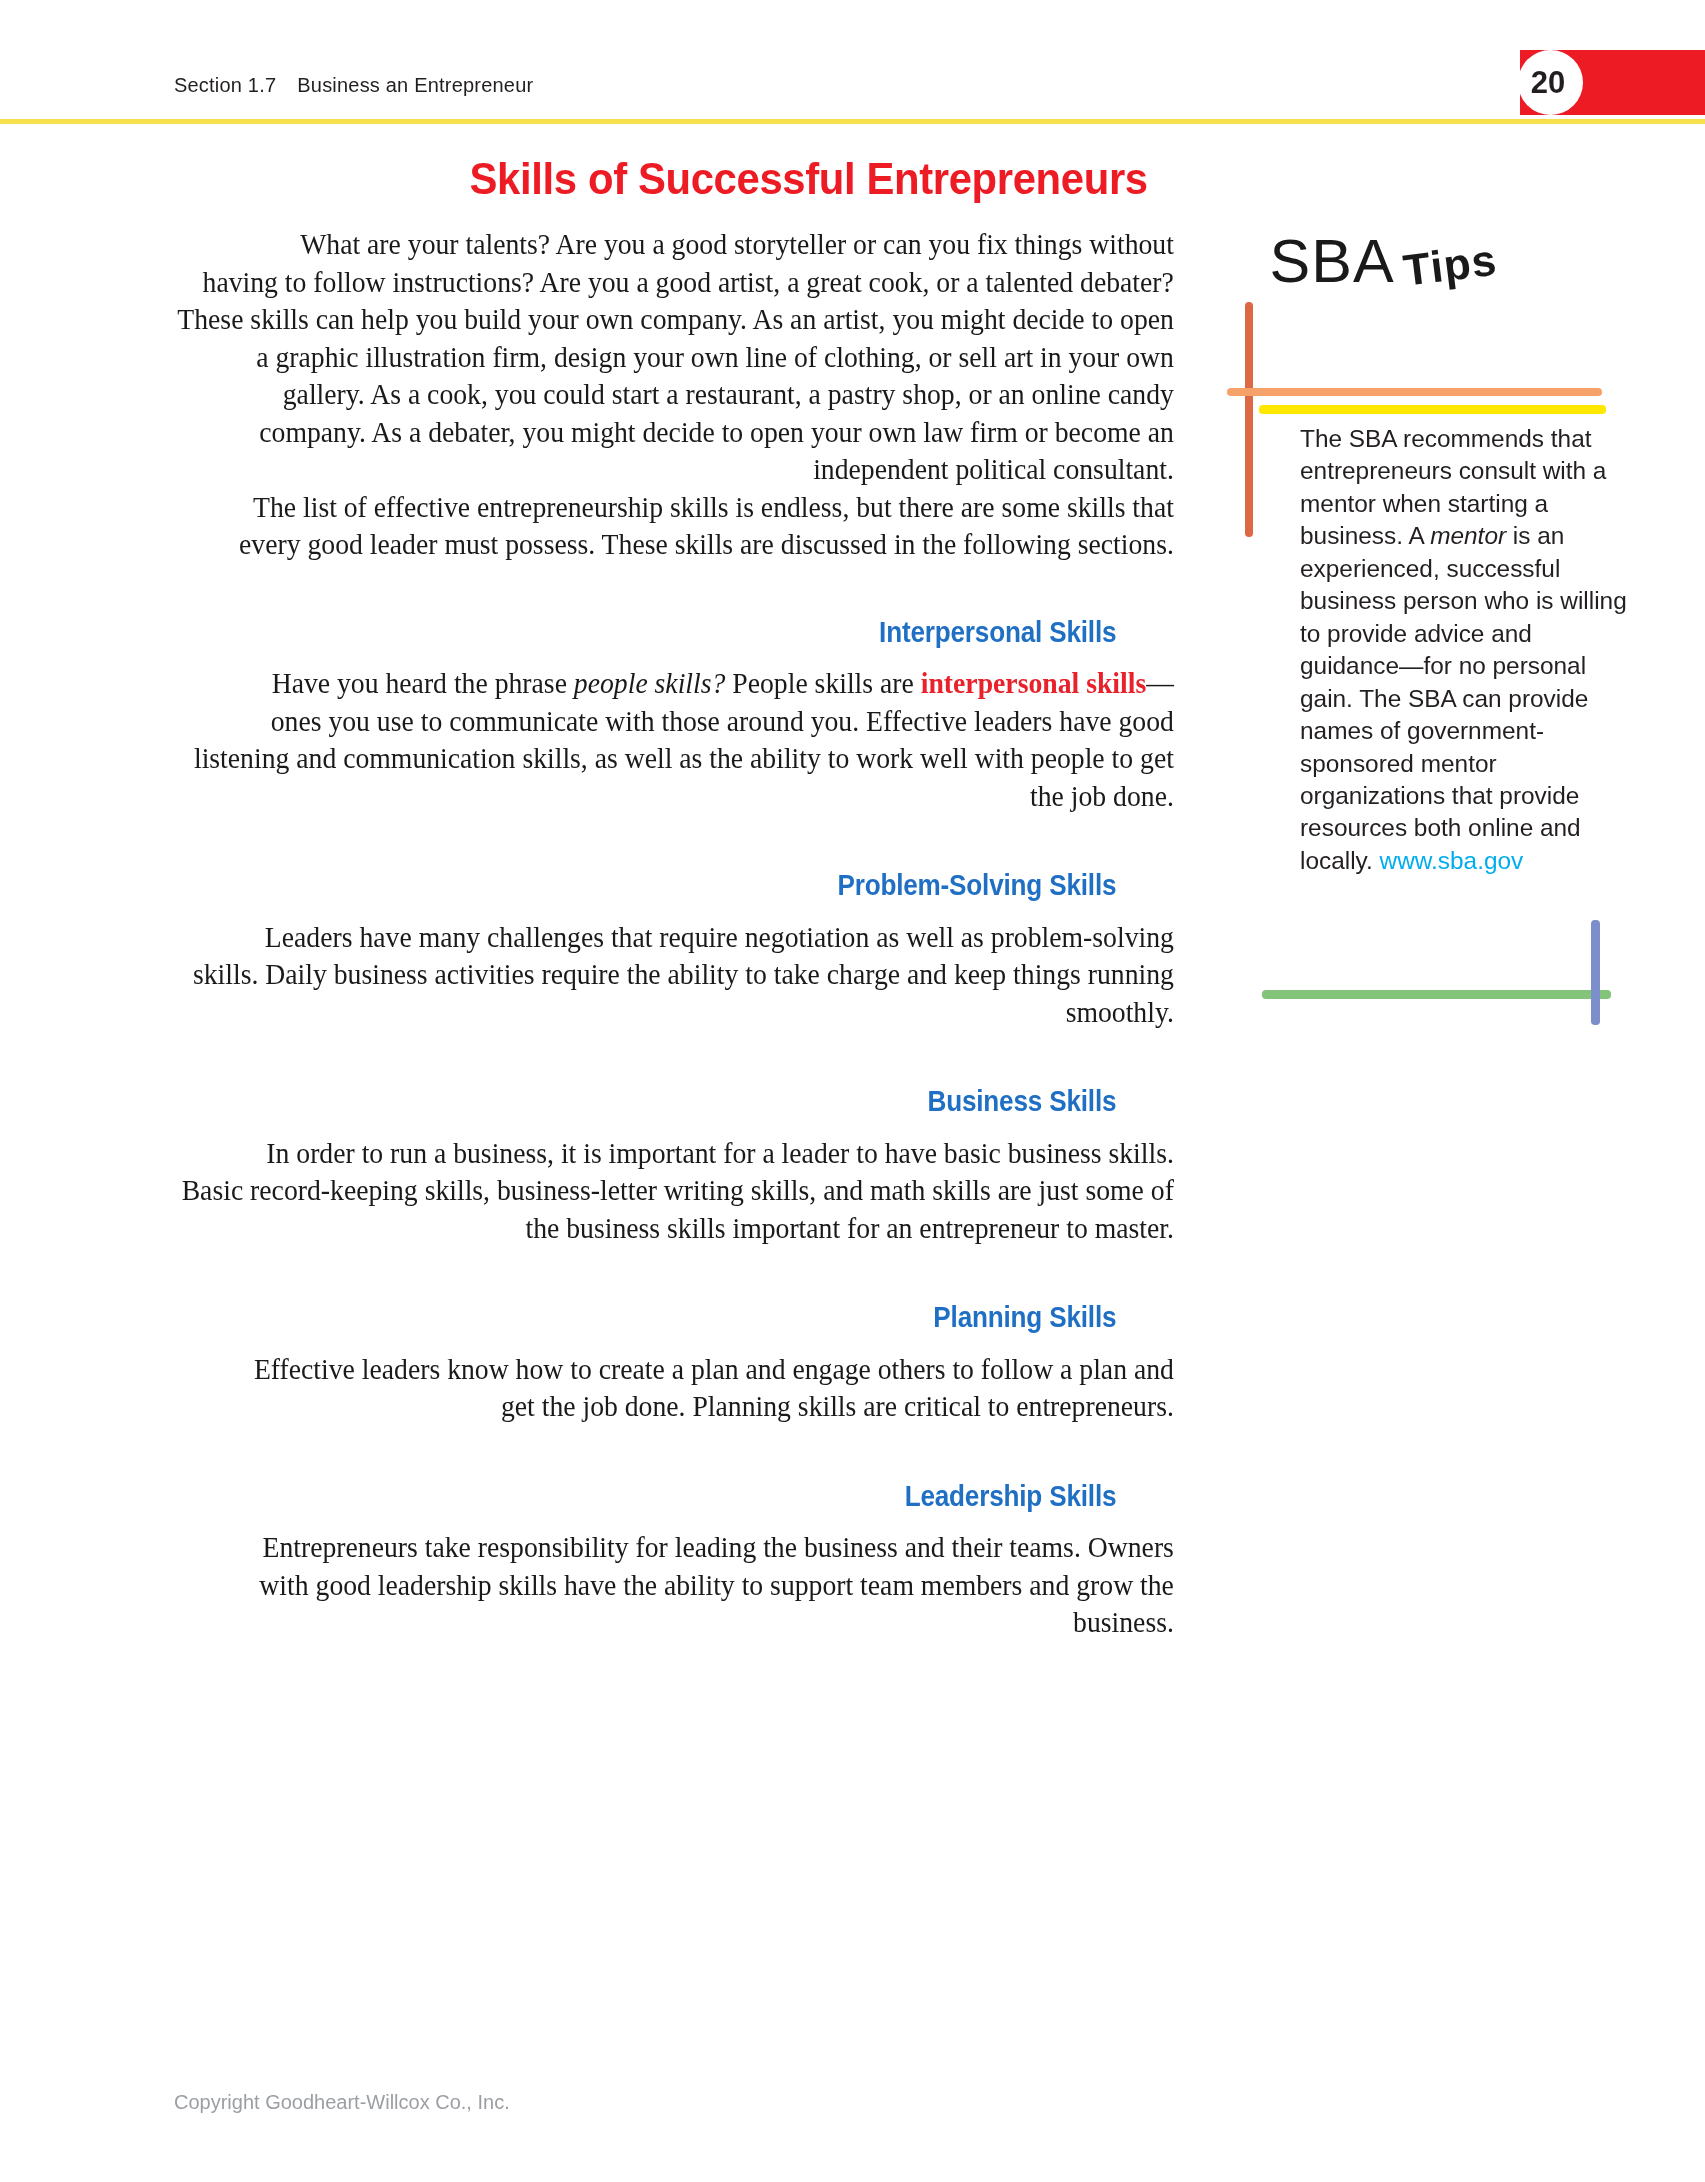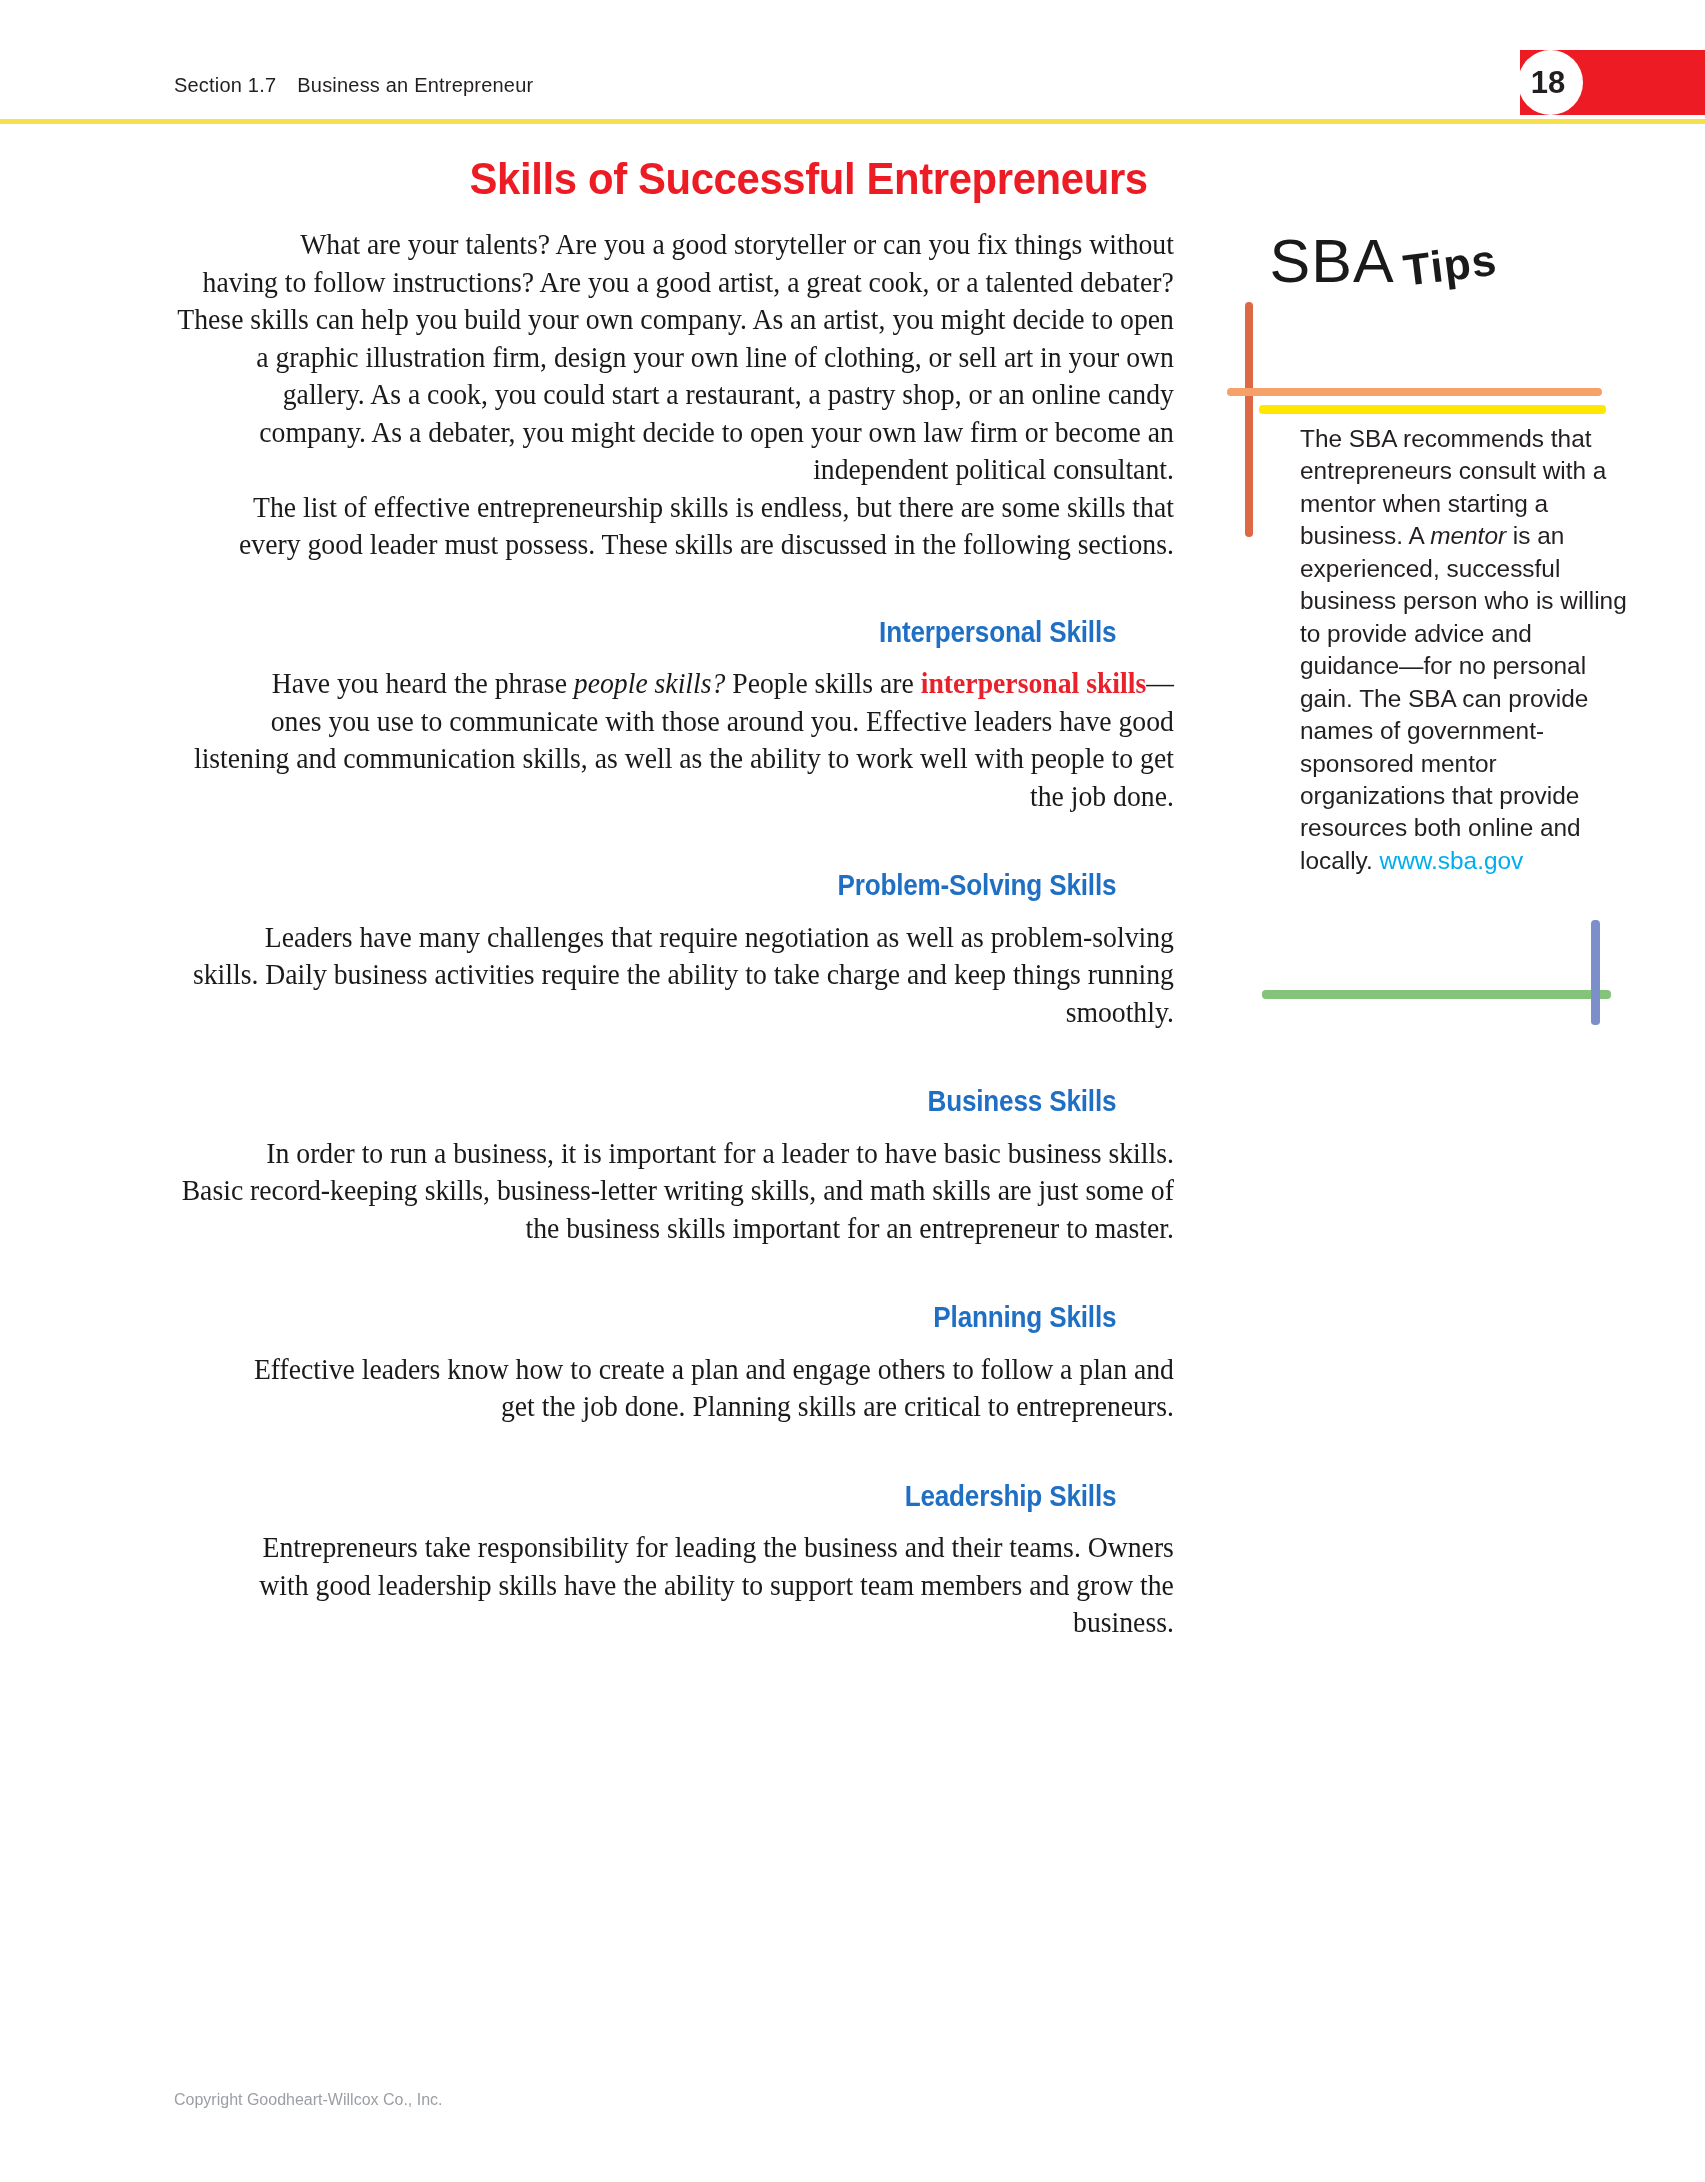--- a/index.html
+++ b/index.html
@@ -220,37 +220,37 @@
   .sba-url {
     color: #00adee;
   }
 
   
   .footer {
     position: absolute;
     left: 174px;
     top: 2091px;
     font-family: "Liberation Sans", sans-serif;
-    font-size: 16px;
+    font-size: 20px;
     color: #9b9ea3;
     white-space: nowrap;
   }
 </style>
 </head>
 <body>
 
 <div id="page">
 
   <div class="running-head">
     <span>Section 1.7</span><span class="rh-sep"></span><span>Business an Entrepreneur</span>
   </div>
 
   <div class="folio-block" style="background: rgb(237, 28, 36);"></div>
   <div class="folio-disc"></div>
-  <div class="folio-number">18</div>
+  <div class="folio-number">20</div>
   <div class="head-rule" style="background: rgb(246, 224, 75);"></div>
 
   <div class="main-col">
 
     <h1 class="page-title" style="color: rgb(237, 28, 36);">Skills of Successful Entrepreneurs</h1>
 
     <p class="body">What are your talents? Are you a good storyteller or can you fix things without having to follow instructions? Are you a good artist, a great cook, or a talented debater? These skills can help you build your own company. As an artist, you might decide to open a graphic illustration firm, design your own line of clothing, or sell art in your own gallery. As a cook, you could start a restaurant, a pastry shop, or an online candy company. As a debater, you might decide to open your own law firm or become an independent political consultant.</p>
     <p class="body">The list of effective entrepreneurship skills is endless, but there are some skills that every good leader must possess. These skills are discussed in the following sections.</p>
 
     <div class="sp-before-subhead"></div>

